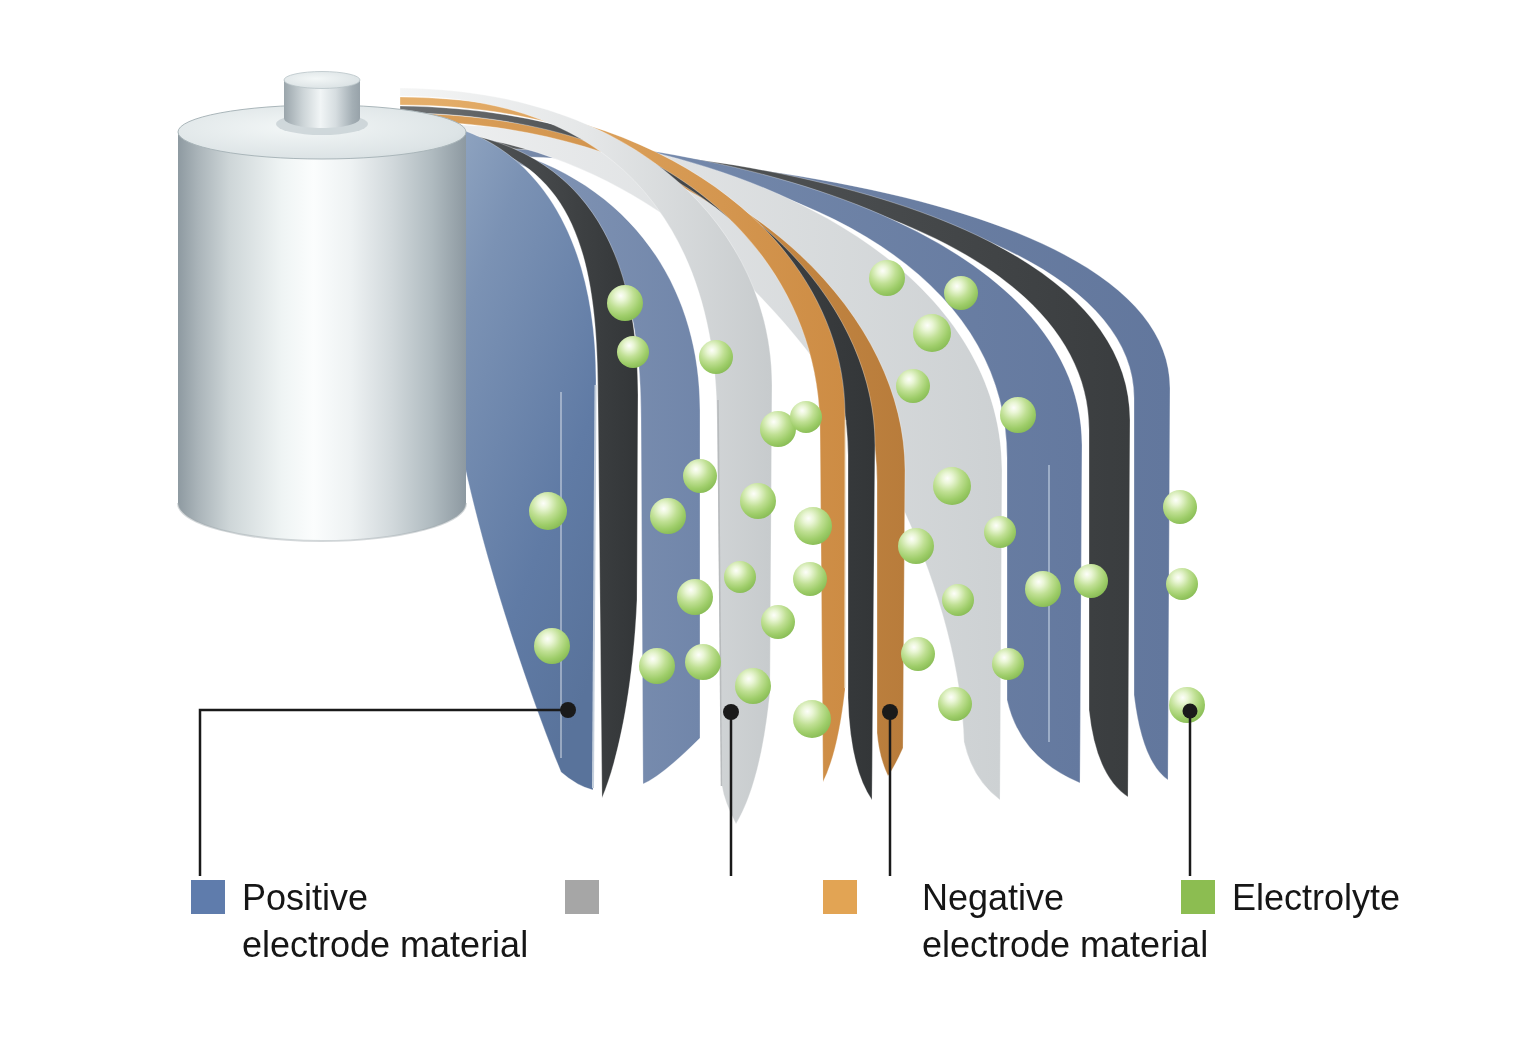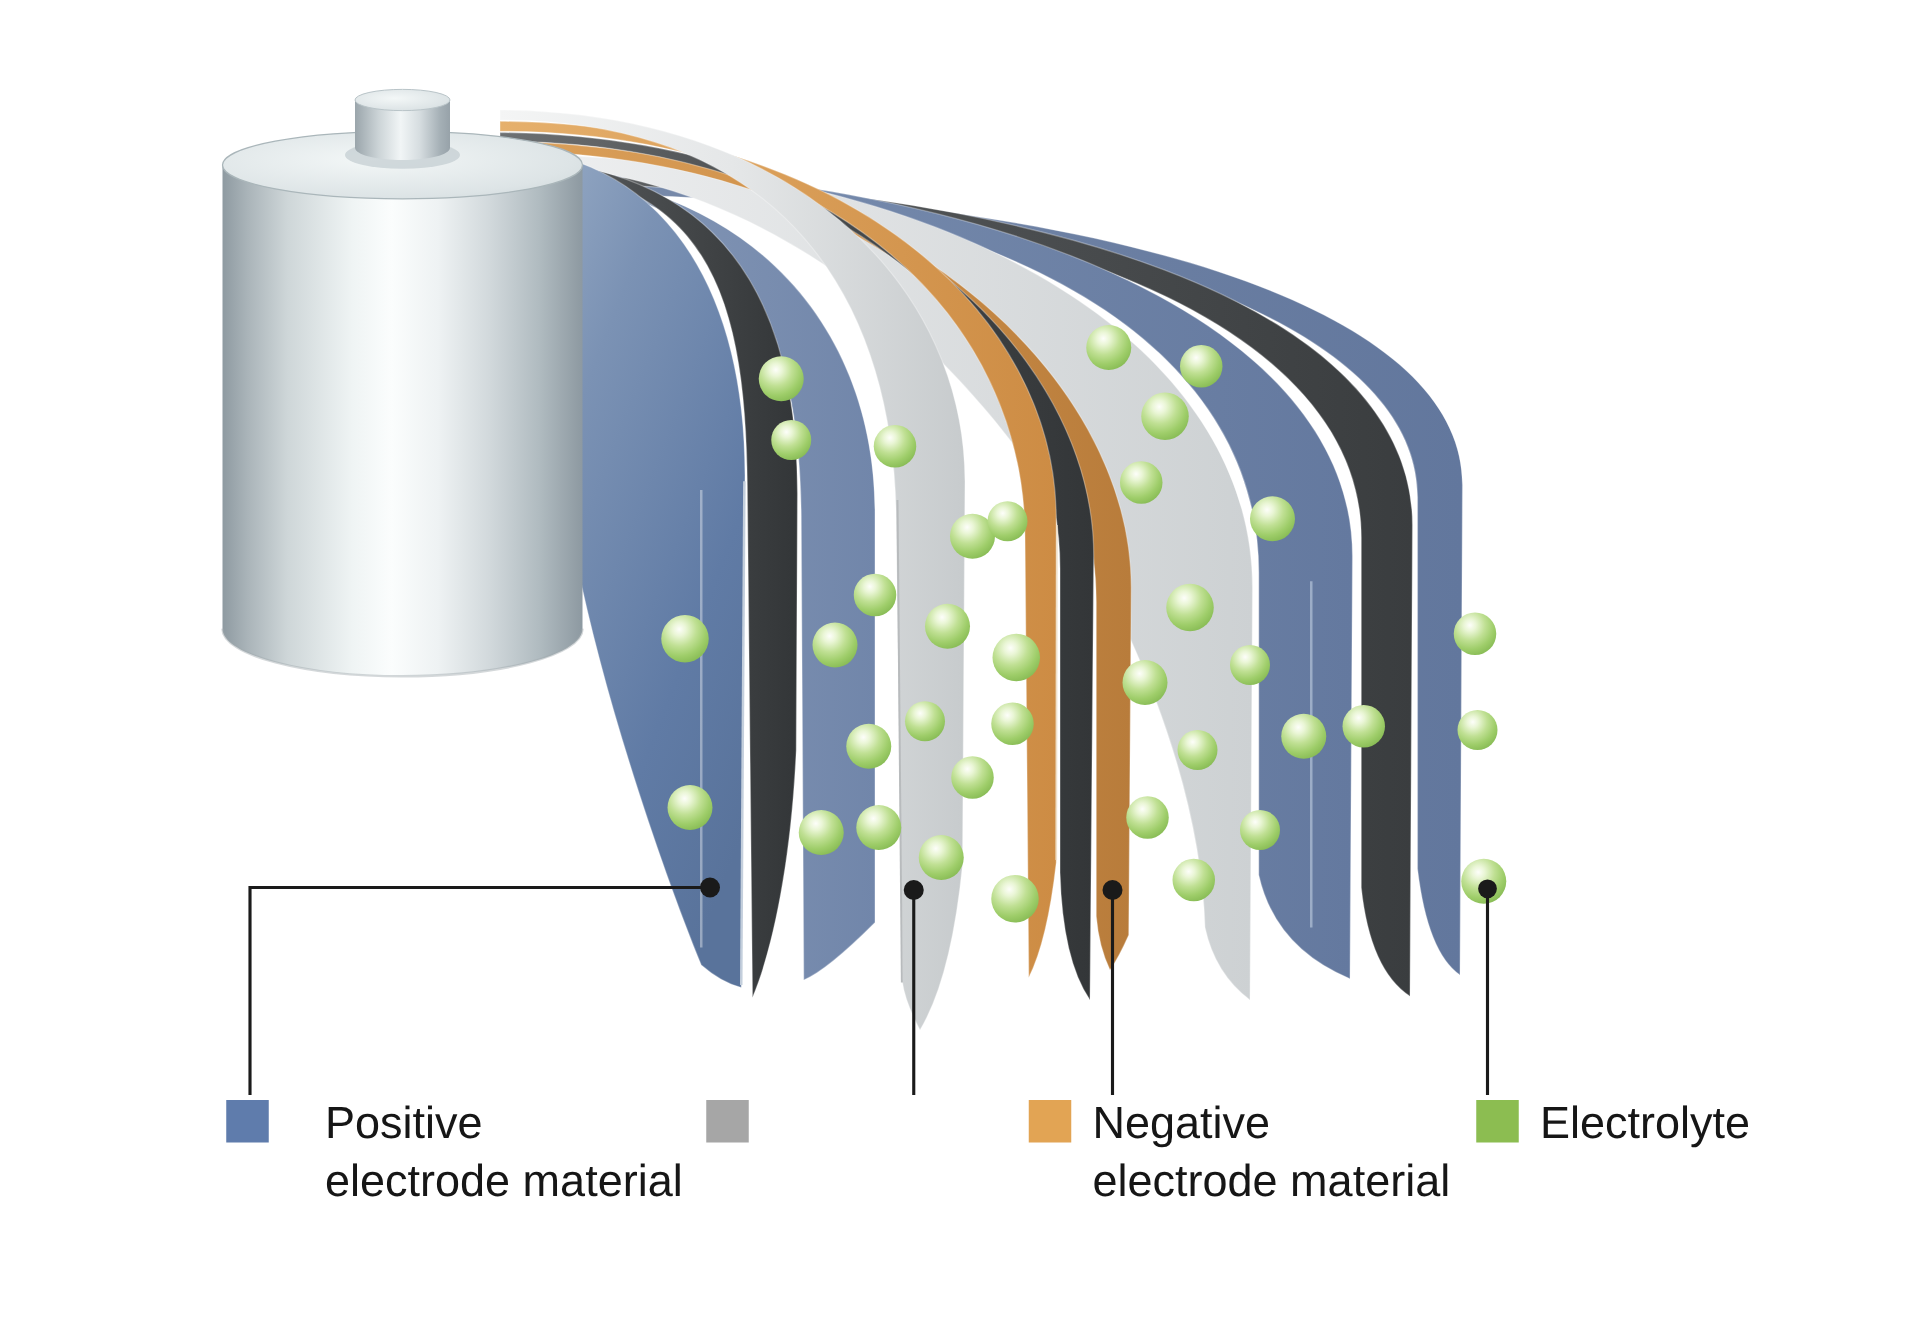--- a/index.html
+++ b/index.html
@@ -187,31 +187,31 @@
       <circle cx="890" cy="712" r="8" stroke="none"></circle>
     </g>
     <g>
       <path d="M 1190 712 L 1190 876" fill="none"></path>
       <circle cx="1190" cy="711" r="7.5" stroke="none"></circle>
     </g>
   </g>
     </svg>
 
 <div class="legend">
-  <div class="legend-item" style="left:181px;top:874px;gap:28px;">
+  <div class="legend-item" style="left:191px;top:874px;">
     <span class="swatch" style="background: rgb(95, 124, 172);"></span>
     <div class="legend-text">
       <span>Positive</span>
       <span>electrode material</span>
     </div>
   </div>
   <div class="legend-item" style="left:565px;top:874px;">
     <span class="swatch" style="background: rgb(166, 166, 166);"></span>
   </div>
-  <div class="legend-item" style="left:823px;top:874px;">
+  <div class="legend-item" style="left:823px;top:874px;gap:48px;">
     <span class="swatch" style="background: rgb(226, 164, 84);"></span>
     <div class="legend-text">
       <span>Negative</span>
       <span>electrode material</span>
     </div>
   </div>
   <div class="legend-item" style="left:1181px;top:874px;">
     <span class="swatch" style="background: rgb(140, 189, 81);"></span>
     <div class="legend-text">
       <span>Electrolyte</span>

